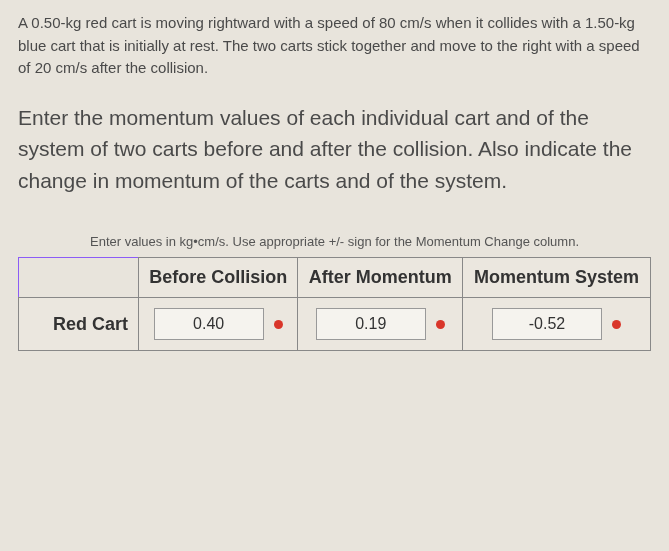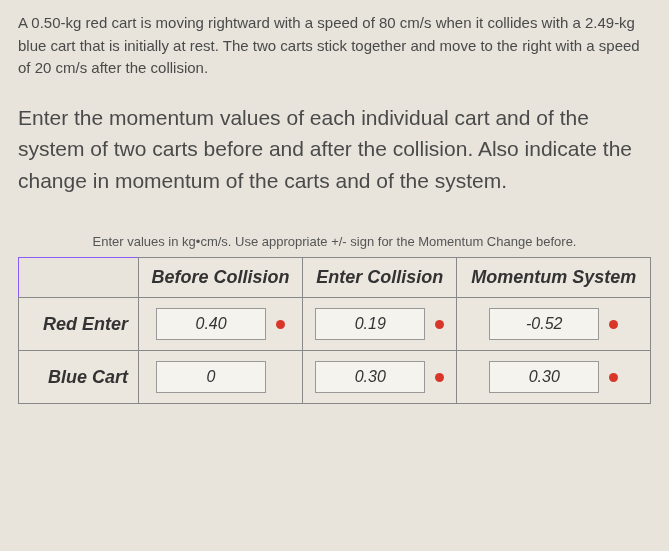--- a/index.html
+++ b/index.html
@@ -31,21 +31,20 @@
     .units-hint {
       font-size: 13px;
       color: #555;
       text-align: center;
       margin-bottom: 8px;
     }
     table {
       border-collapse: collapse;
       width: 100%;
       background: #8b5cf6;
-      font-style: italic;
     }
     th, td {
       border: 1px solid #888;
     }
     th {
       font-size: 18px;
       font-weight: bold;
       color: #333;
       padding: 8px 6px;
       text-align: center;
@@ -95,72 +94,51 @@
       border-radius: 50%;
       display: inline-block;
       flex-shrink: 0;
     }
     .dot.red { background: #d9362a; }
     .dot.none { background: transparent; }
   </style>
 </head>
 <body>
 
-<p class="problem-text">A 0.50-kg red cart is moving rightward with a speed of 80 cm/s when it collides with a 2.49-kg blue cart that is initially at rest. The two carts stick together and move to the right with a speed of 20 cm/s after the collision.</p>
+<p class="problem-text">A 0.50-kg red cart is moving rightward with a speed of 80 cm/s when it collides with a 1.50-kg blue cart that is initially at rest. The two carts stick together and move to the right with a speed of 20 cm/s after the collision.</p>
 
 <p class="instruction-text">Enter the momentum values of each individual cart and of the system of two carts before and after the collision. Also indicate the change in momentum of the carts and of the system.</p>
 
-<p class="units-hint">Enter values in kg•cm/s. Use appropriate +/- sign for the Momentum Change before.</p>
+<p class="units-hint">Enter values in kg•cm/s. Use appropriate +/- sign for the Momentum Change column.</p>
 
 <table>
   <thead>
     <tr>
       <th class="corner"></th>
       <th>Before Collision</th>
-      <th>Enter Collision</th>
+      <th>After Momentum</th>
       <th>Momentum System</th>
     </tr>
   </thead>
   <tbody>
     <tr>
-      <td class="rowlabel">Red Enter</td>
+      <td class="rowlabel">Red Cart</td>
       <td class="cell">
         <div class="cell-inner">
           <span class="value-box">0.40</span>
           <span class="dot red"></span>
         </div>
       </td>
       <td class="cell">
         <div class="cell-inner">
           <span class="value-box">0.19</span>
           <span class="dot red"></span>
         </div>
       </td>
       <td class="cell">
         <div class="cell-inner">
           <span class="value-box">-0.52</span>
           <span class="dot red"></span>
         </div>
       </td>
     </tr>
-    <tr>
-      <td class="rowlabel">Blue Cart</td>
-      <td class="cell">
-        <div class="cell-inner">
-          <span class="value-box">0</span>
-          <span class="dot none"></span>
-        </div>
-      </td>
-      <td class="cell">
-        <div class="cell-inner">
-          <span class="value-box">0.30</span>
-          <span class="dot red"></span>
-        </div>
-      </td>
-      <td class="cell">
-        <div class="cell-inner">
-          <span class="value-box">0.30</span>
-          <span class="dot red"></span>
-        </div>
-      </td>
-    </tr>
   </tbody>
 </table>
 
 </body></html>

